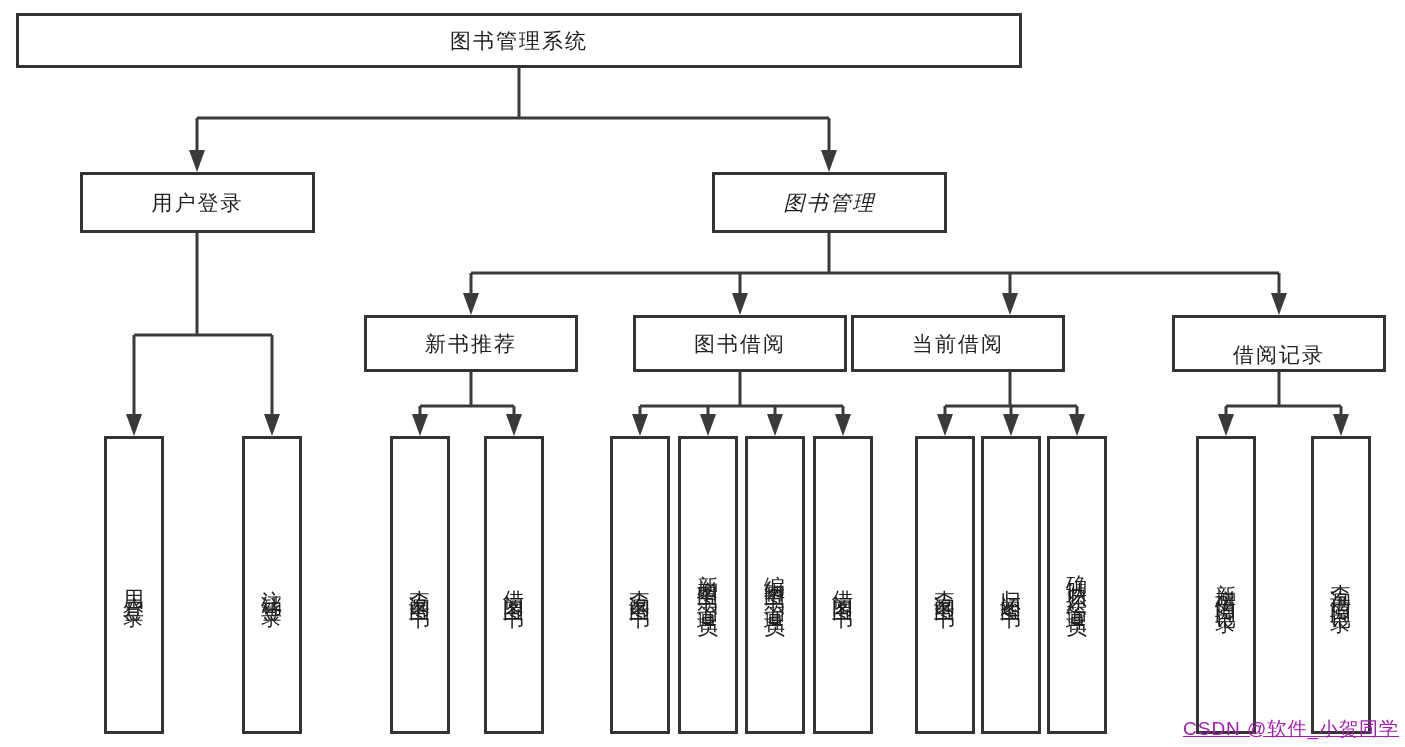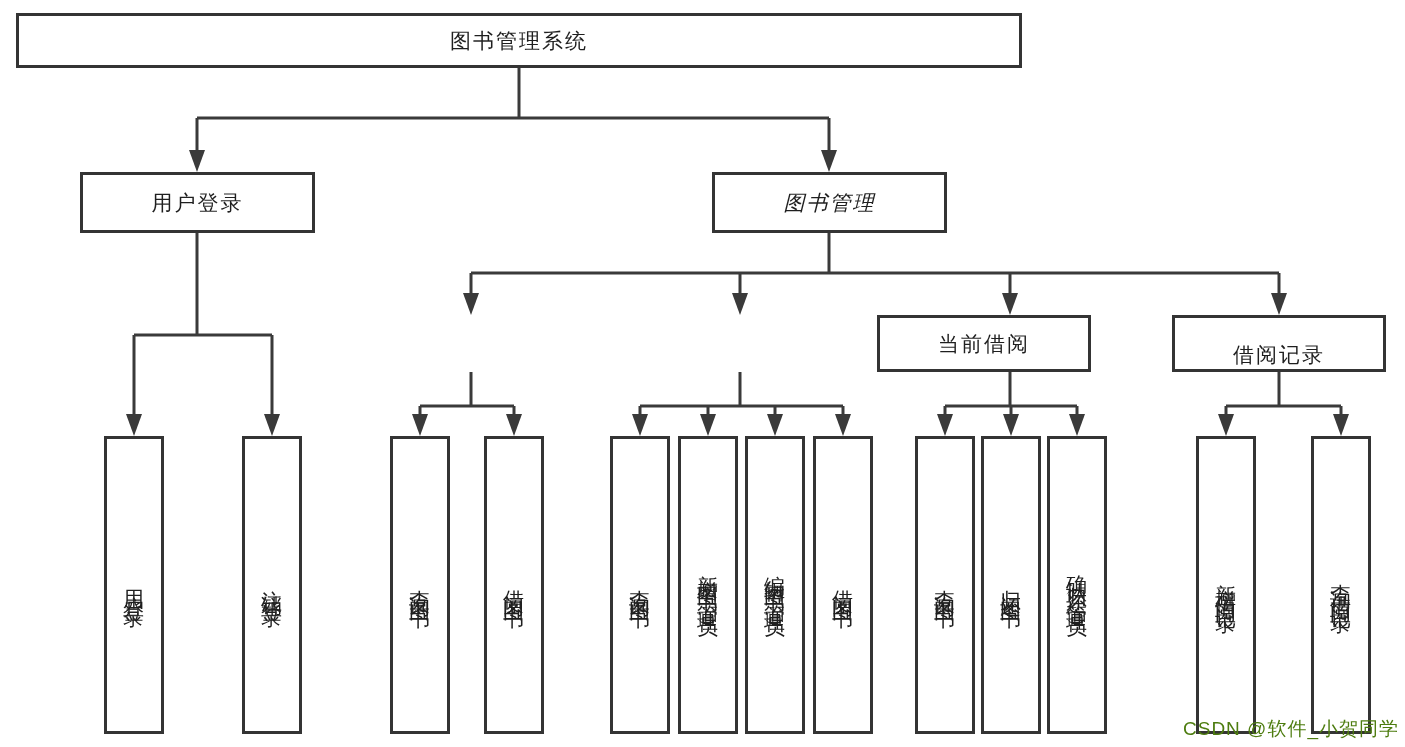--- a/index.html
+++ b/index.html
@@ -40,21 +40,21 @@
     line-height: 1;
   }
   
   .b-root  { left: 16px;   top: 13px;  width: 1006px; height: 55px; }
   
   .b-l2-0  { left: 80px;   top: 172px; width: 235px;  height: 61px; }
   .b-l2-1  { left: 712px;  top: 172px; width: 235px;  height: 61px; font-style: italic; }
   
   .b-l3-0  { left: 364px;  top: 315px; width: 214px;  height: 57px; }
   .b-l3-1  { left: 633px;  top: 315px; width: 214px;  height: 57px; }
-  .b-l3-2  { left: 877px;  top: 315px; width: 214px;  height: 57px; }
+  .b-l3-2  { left: 851px;  top: 315px; width: 214px;  height: 57px; }
   .b-l3-3  { left: 1172px; top: 315px; width: 214px;  height: 57px; align-items: flex-end; }
   
   .leaf { width: 60px; height: 298px; top: 436px; }
   .b-lf-0  { left: 104px; }
   .b-lf-1  { left: 242px; }
   .b-lf-2  { left: 390px; }
   .b-lf-3  { left: 484px; }
   .b-lf-4  { left: 610px; }
   .b-lf-5  { left: 678px; }
   .b-lf-6  { left: 745px; }
@@ -62,24 +62,25 @@
   .b-lf-8  { left: 915px; }
   .b-lf-9  { left: 981px; }
   .b-lf-10 { left: 1047px; }
   .b-lf-11 { left: 1196px; }
   .b-lf-12 { left: 1311px; }
   .watermark {
     position: absolute;
     left: 1183px;
     top: 716px;
     font-size: 19px;
-    color: #4d7c0f;
+    color: #a21caf;
     letter-spacing: 1px;
     white-space: nowrap;
     z-index: 5;
+    text-decoration: underline;
   }
 </style>
 </head>
 <body>
 
 <div class="canvas">
 
   <svg class="connectors" viewBox="0 0 1405 747" xmlns="http://www.w3.org/2000/svg">
     <g stroke="#3a3a3a" stroke-width="3" fill="none">
 
@@ -124,20 +125,26 @@
     <span class="lbl">图书管理系统</span>
   </div>
 
   <div class="node b-l2-0">
     <span class="lbl">用户登录</span>
   </div>
   <div class="node b-l2-1">
     <span class="lbl">图书管理</span>
   </div>
 
+  <div class="node b-l3-0">
+    <span class="lbl">新书推荐</span>
+  </div>
+  <div class="node b-l3-1">
+    <span class="lbl">图书借阅</span>
+  </div>
   <div class="node b-l3-2">
     <span class="lbl">当前借阅</span>
   </div>
   <div class="node b-l3-3">
     <span class="lbl">借阅记录</span>
   </div>
 
   <div class="node leaf b-lf-0">
     <span class="lbl">用户登录</span>
   </div>

